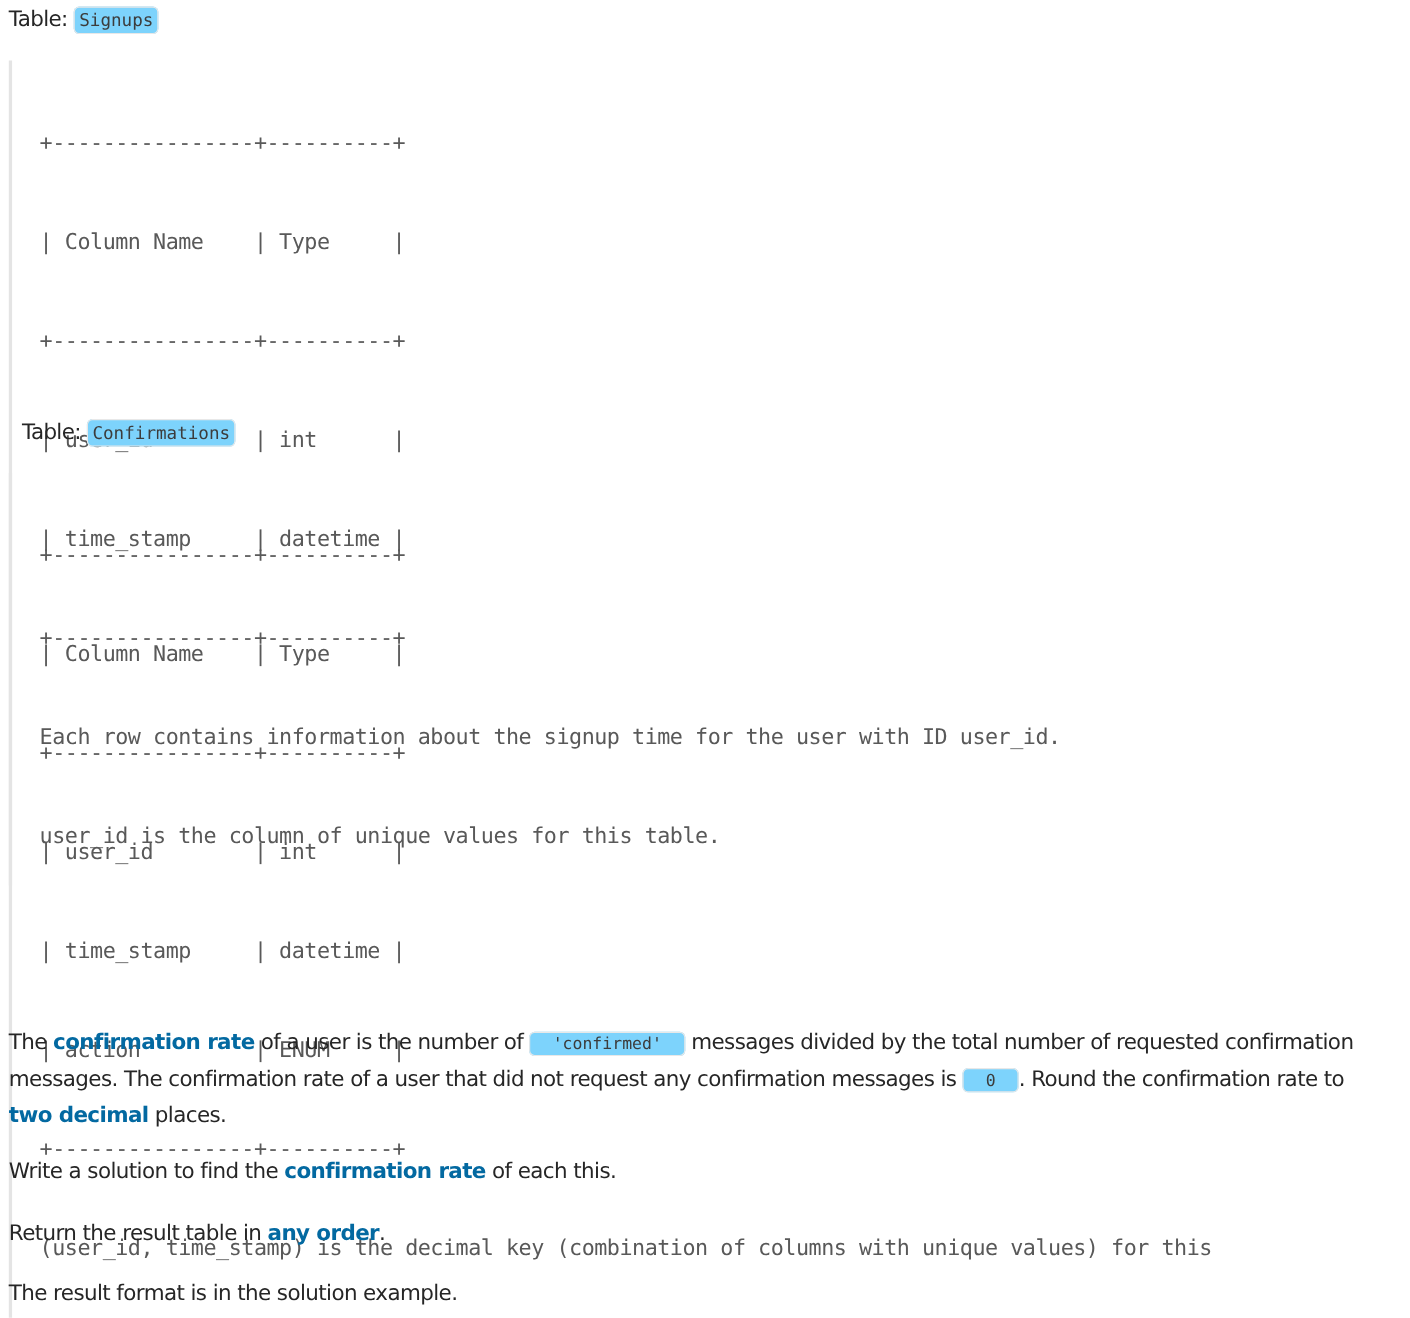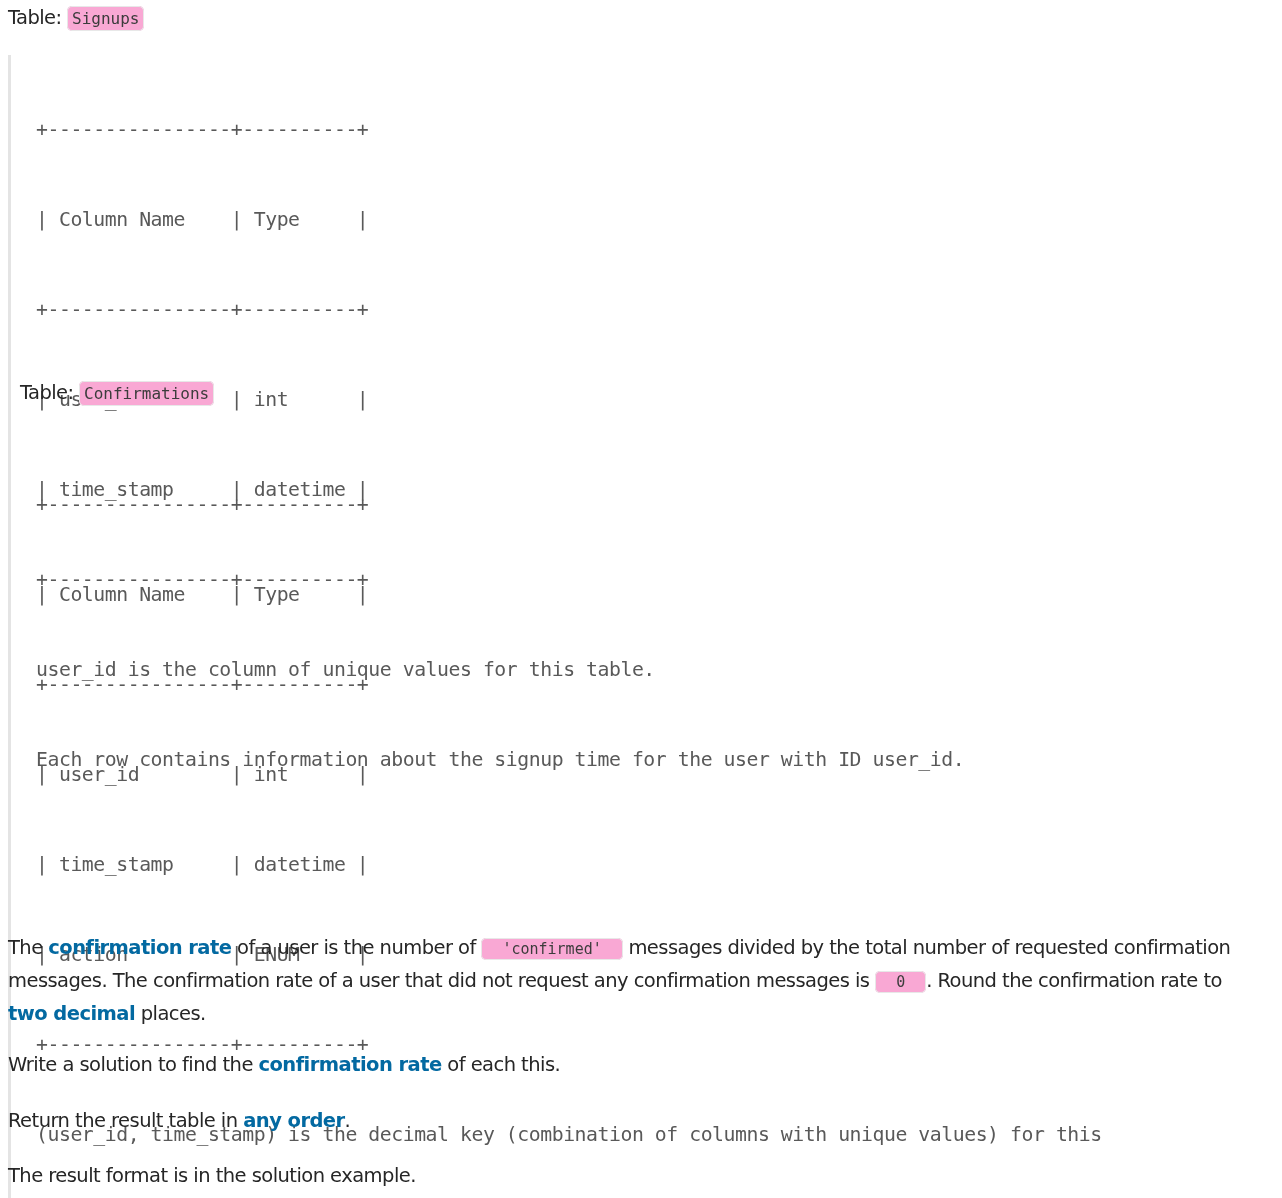--- a/index.html
+++ b/index.html
@@ -11,21 +11,21 @@
     position: relative;
   }
   .label-line {
     position: absolute; left: 8px;
     font-size: 19.5px; line-height: 26px;
     letter-spacing: -0.6px;
   }
   .inline-code {
     font-family: "DejaVu Sans Mono", monospace;
     font-size: 16px;
-    background: #f9a8d4;
+    background: #7dd3fc;
     border: 1px solid #e8e8e8;
     border-radius: 5px;
     padding: 2px 4px;
     color: #3c3c3c;
     letter-spacing: 0;
   }
   .pre-block {
     position: absolute; left: 8px;
     border-left: 3px solid #e4e4e4;
     padding-left: 25px;
@@ -53,22 +53,22 @@
   <span>Table: </span><span class="inline-code">Signups</span>
 </div>
 
 <div class="pre-block" style="top:55px;">
   <span class="pre-line">+----------------+----------+</span>
   <span class="pre-line">| Column Name    | Type     |</span>
   <span class="pre-line">+----------------+----------+</span>
   <span class="pre-line">| user_id        | int      |</span>
   <span class="pre-line">| time_stamp     | datetime |</span>
   <span class="pre-line">+----------------+----------+</span>
+  <span class="pre-line">Each row contains information about the signup time for the user with ID user_id.</span>
   <span class="pre-line">user_id is the column of unique values for this table.</span>
-  <span class="pre-line">Each row contains information about the signup time for the user with ID user_id.</span>
 </div>
 
 <div class="label-line" style="top:380px;padding-left:12px;">
   <span>Table: </span><span class="inline-code">Confirmations</span>
 </div>
 
 <div class="pre-block" style="top:430px;">
   <span class="pre-line">+----------------+----------+</span>
   <span class="pre-line">| Column Name    | Type     |</span>
   <span class="pre-line">+----------------+----------+</span>

